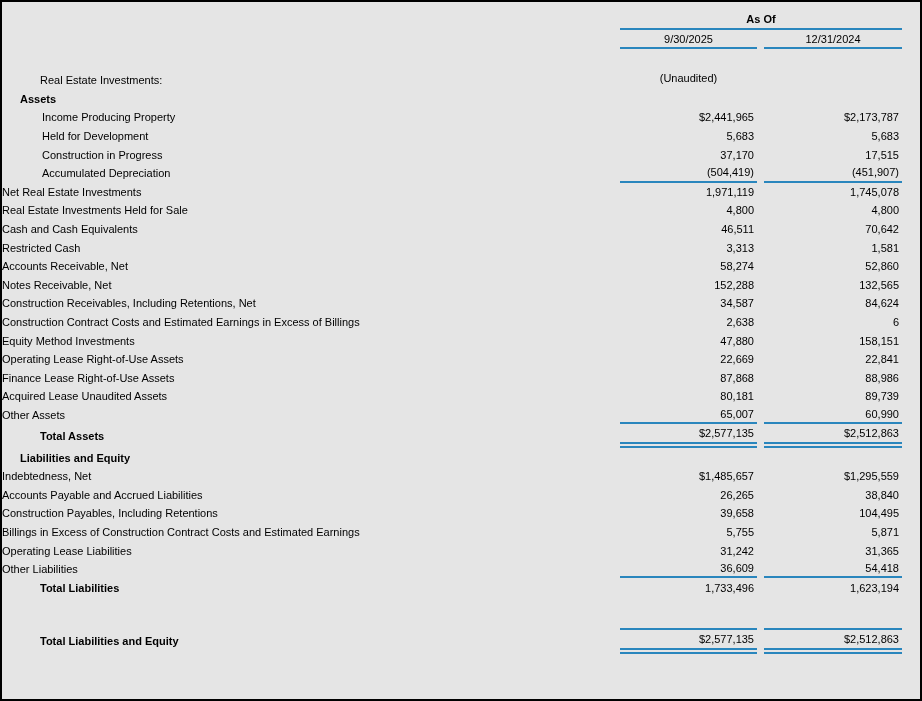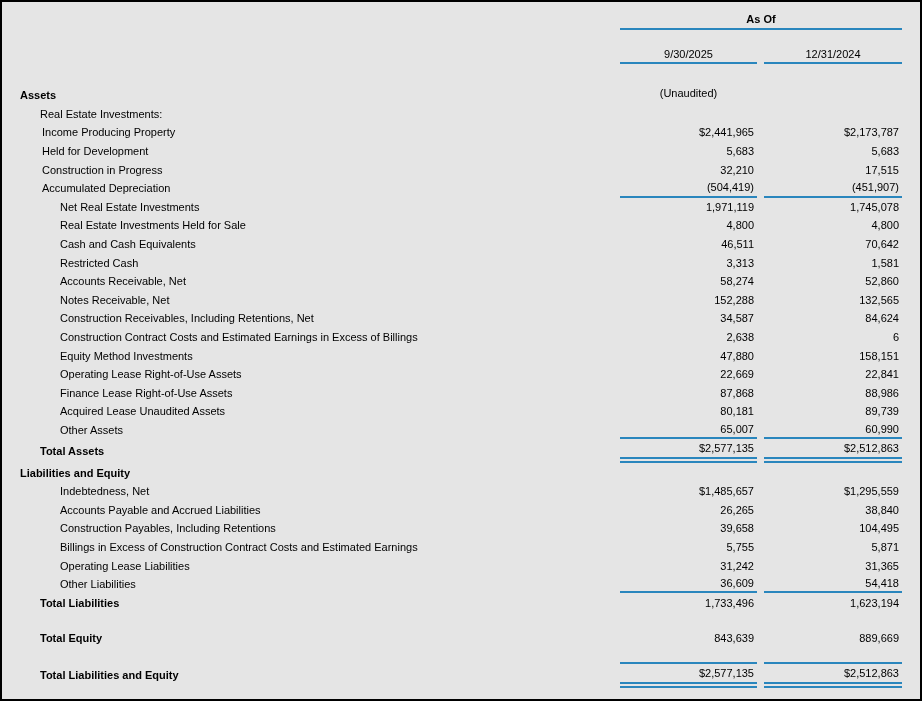--- a/index.html
+++ b/index.html
@@ -44,41 +44,41 @@
   
   .hrow { align-items: flex-end; }
   .hrow.asof { height: 23px; }
   .asof-cell {
     width: 282px;
     text-align: center;
     font-weight: bold;
     padding-bottom: 3px;
     border-bottom: 2px solid var(--rule-blue);
   }
-  .hrow.dates { height: 19px; margin-top: 15px; }
+  .hrow.dates { height: 19px; }
   .date-cell {
     width: 137px;
     text-align: center;
     padding-bottom: 2px;
     border-bottom: 2px solid var(--rule-blue);
   }
   .date-cell.second { width: 138px; margin-left: 7px; }
   .hrow.unaudited-row { height: 18px; align-items: center; }
   .unaud-cell { width: 137px; text-align: center; margin-top: 40px; }
   .unaud-cell.second { width: 138px; margin-left: 7px; }
   
   #rows { margin-top: 4px; }
   .row {
     height: 18.6px;
     align-items: center;
   }
   .row.bold .cell.label { font-weight: bold; }
   .ind0 { padding-left: 18px; }
   .ind1 { padding-left: 38px; }
-  .ind2 { padding-left: 58px; }
+  .ind2 { }
   .ind3 { padding-left: 40px; }
   .rb-single .cell.val { border-bottom: 2px solid var(--rule-blue); }
   .rb-double .cell.val { border-bottom: 6px double var(--rule-blue); }
   .ra-single .cell.val { border-top: 2px solid var(--rule-blue); }
   .row.tall { height: 24px; }
   .row.taller { height: 26px; }
   .spacer { width: 100%; }
 </style>
 </head>
 <body>
@@ -96,43 +96,43 @@
     <div class="date-cell second">12/31/2024</div>
   </div>
 
   <div class="hrow unaudited-row">
     <div class="cell label"></div>
     <div class="unaud-cell">(Unaudited)</div>
     <div class="unaud-cell second"></div>
   </div>
 
   <div id="rows">
+      <div class="row">
+        <div class="cell label ind1">Real Estate Investments:</div>
+        <div class="cell val first"></div>
+        <div class="cell val second"></div>
+      </div>
       <div class="row bold">
         <div class="cell label ind0">Assets</div>
         <div class="cell val first"></div>
         <div class="cell val second"></div>
       </div>
       <div class="row">
-        <div class="cell label ind1">Real Estate Investments:</div>
-        <div class="cell val first"></div>
-        <div class="cell val second"></div>
-      </div>
-      <div class="row">
         <div class="cell label ind3">Income Producing Property</div>
         <div class="cell val first">$2,441,965</div>
         <div class="cell val second">$2,173,787</div>
       </div>
       <div class="row">
         <div class="cell label ind3">Held for Development</div>
         <div class="cell val first">5,683</div>
         <div class="cell val second">5,683</div>
       </div>
       <div class="row">
         <div class="cell label ind3">Construction in Progress</div>
-        <div class="cell val first">32,210</div>
+        <div class="cell val first">37,170</div>
         <div class="cell val second">17,515</div>
       </div>
       <div class="row rb-single">
         <div class="cell label ind3">Accumulated Depreciation</div>
         <div class="cell val first">(504,419)</div>
         <div class="cell val second">(451,907)</div>
       </div>
       <div class="row">
         <div class="cell label ind2">Net Real Estate Investments</div>
         <div class="cell val first">1,971,119</div>
@@ -237,25 +237,20 @@
         <div class="cell label ind2">Other Liabilities</div>
         <div class="cell val first">36,609</div>
         <div class="cell val second">54,418</div>
       </div>
       <div class="row bold">
         <div class="cell label ind1">Total Liabilities</div>
         <div class="cell val first">1,733,496</div>
         <div class="cell val second">1,623,194</div>
       </div>
       <div class="spacer" style="height: 17px;"></div>
-      <div class="row bold">
-        <div class="cell label ind1">Total Equity</div>
-        <div class="cell val first">843,639</div>
-        <div class="cell val second">889,669</div>
-      </div>
       <div class="spacer" style="height: 14px;"></div>
       <div class="row bold rb-double tall ra-single taller">
         <div class="cell label ind1">Total Liabilities and Equity</div>
         <div class="cell val first">$2,577,135</div>
         <div class="cell val second">$2,512,863</div>
       </div>
     </div>
 
 </div>
 

